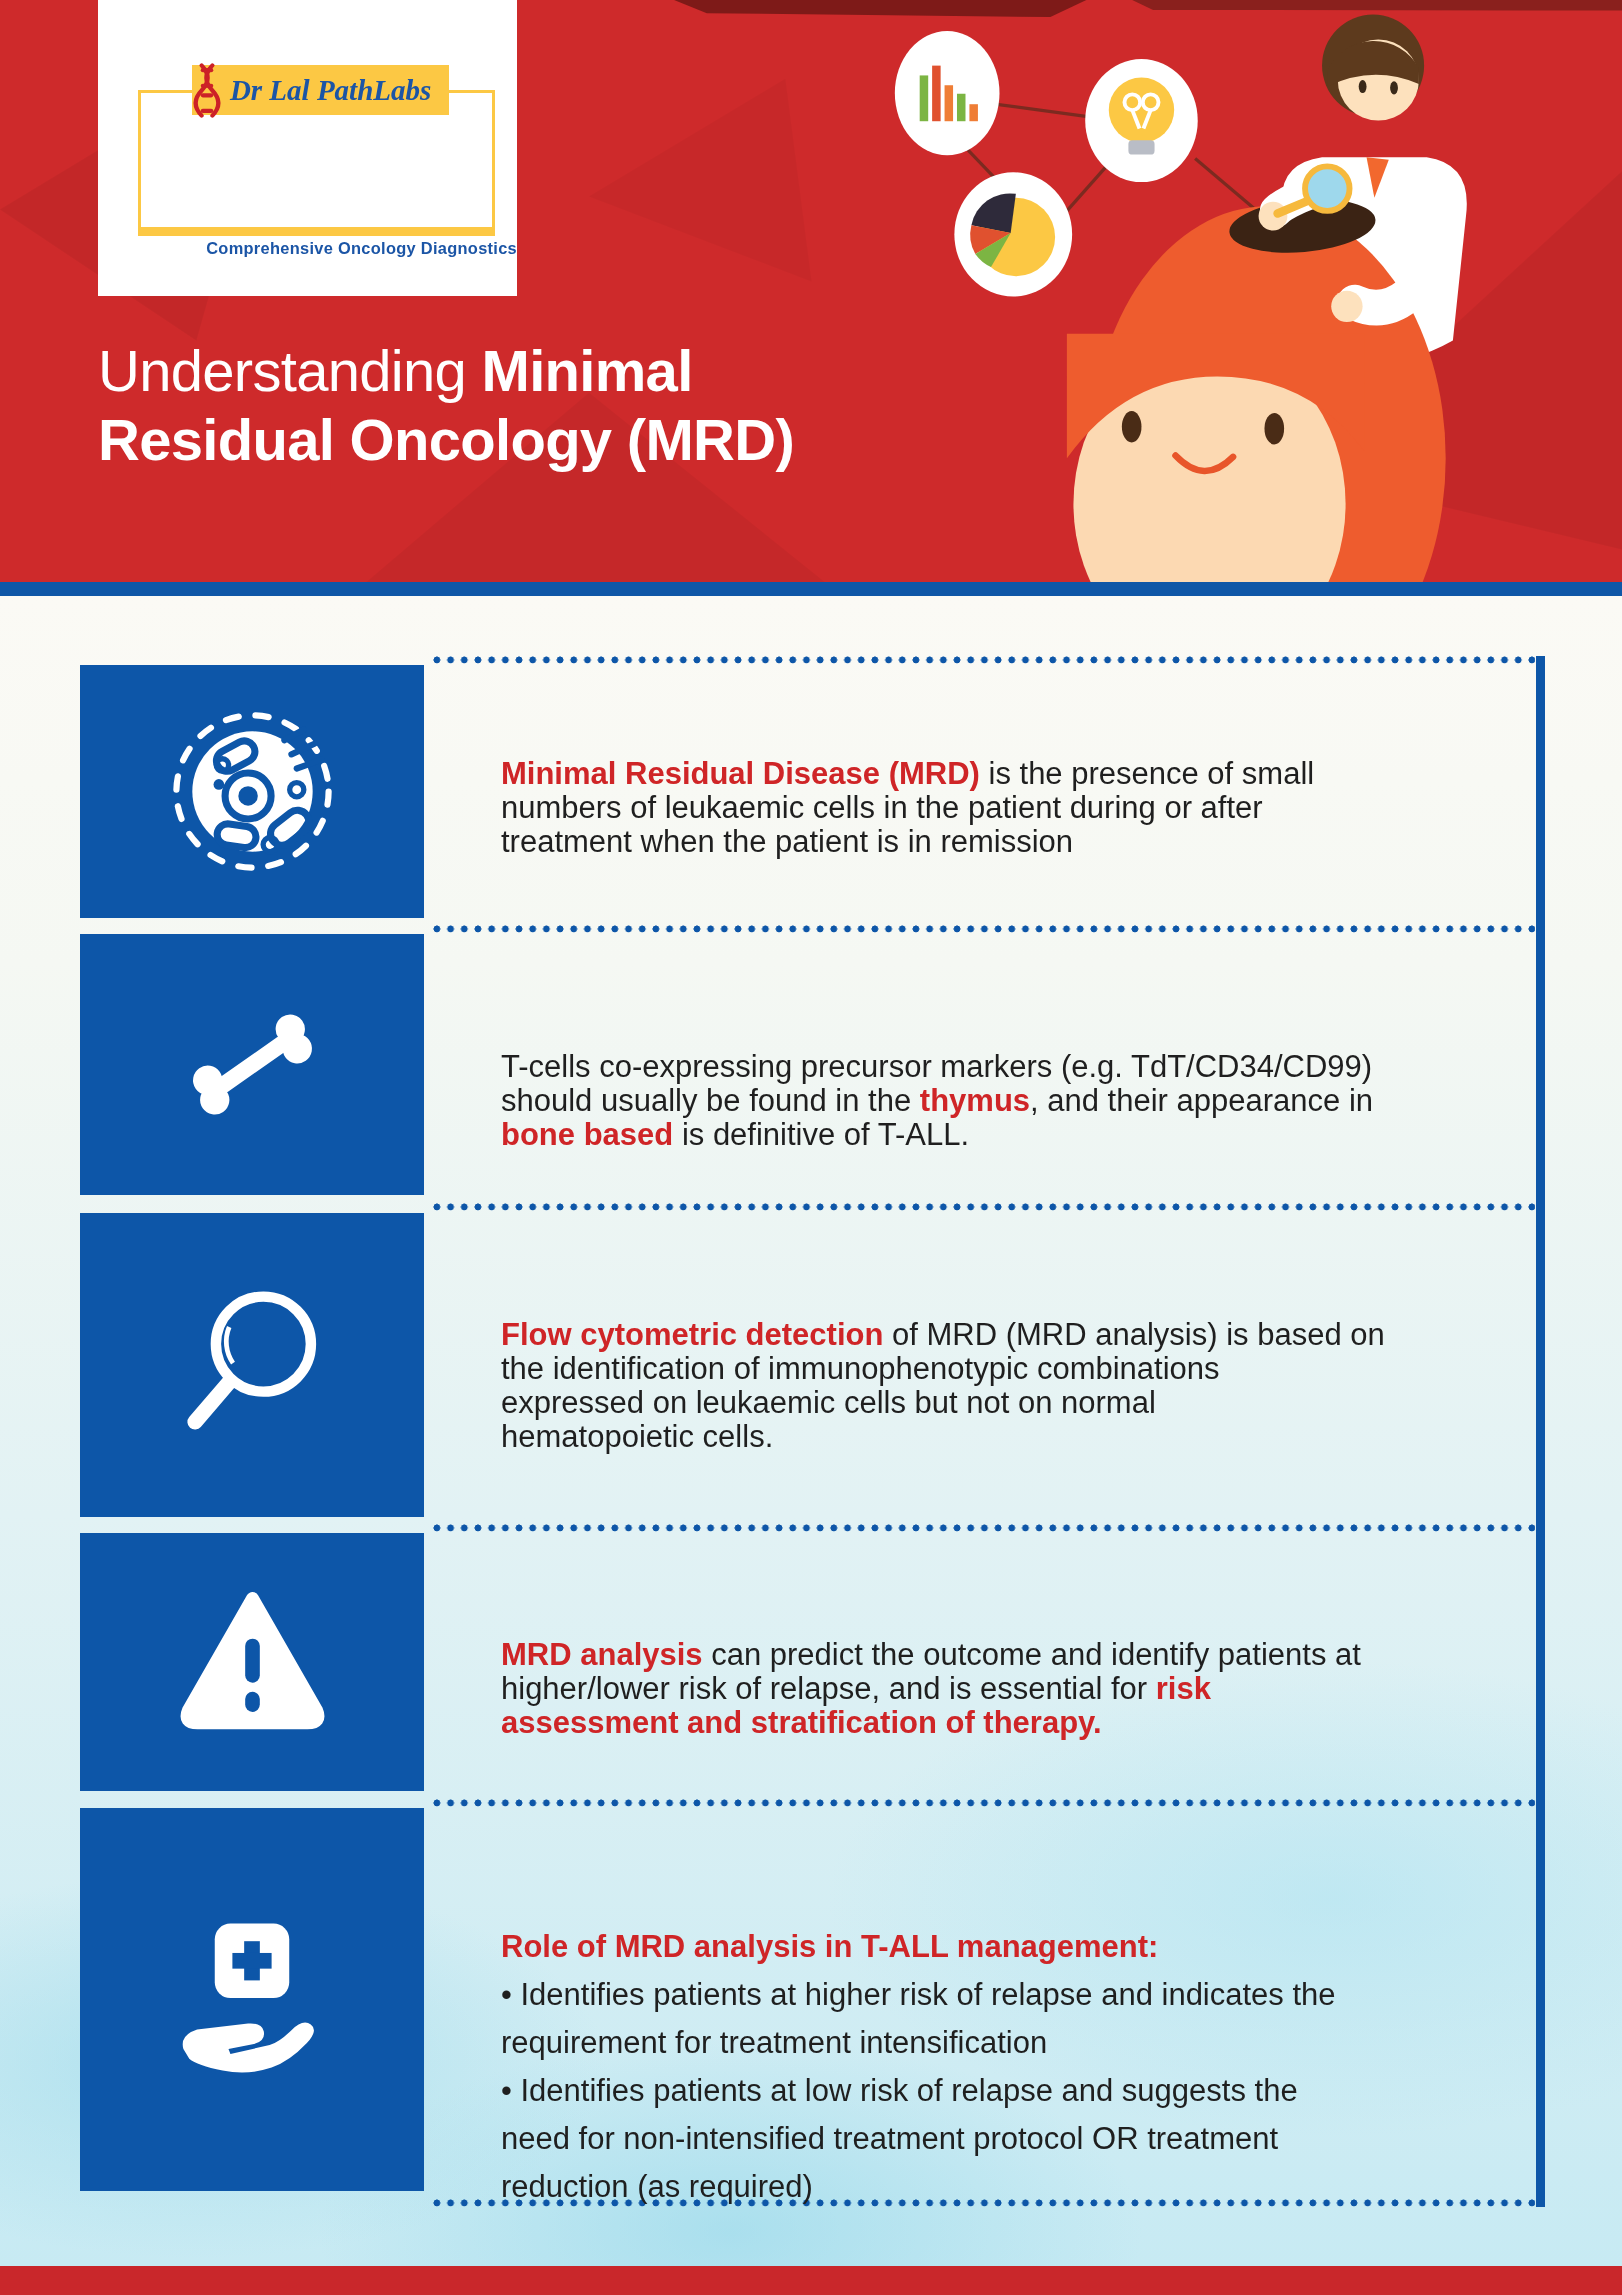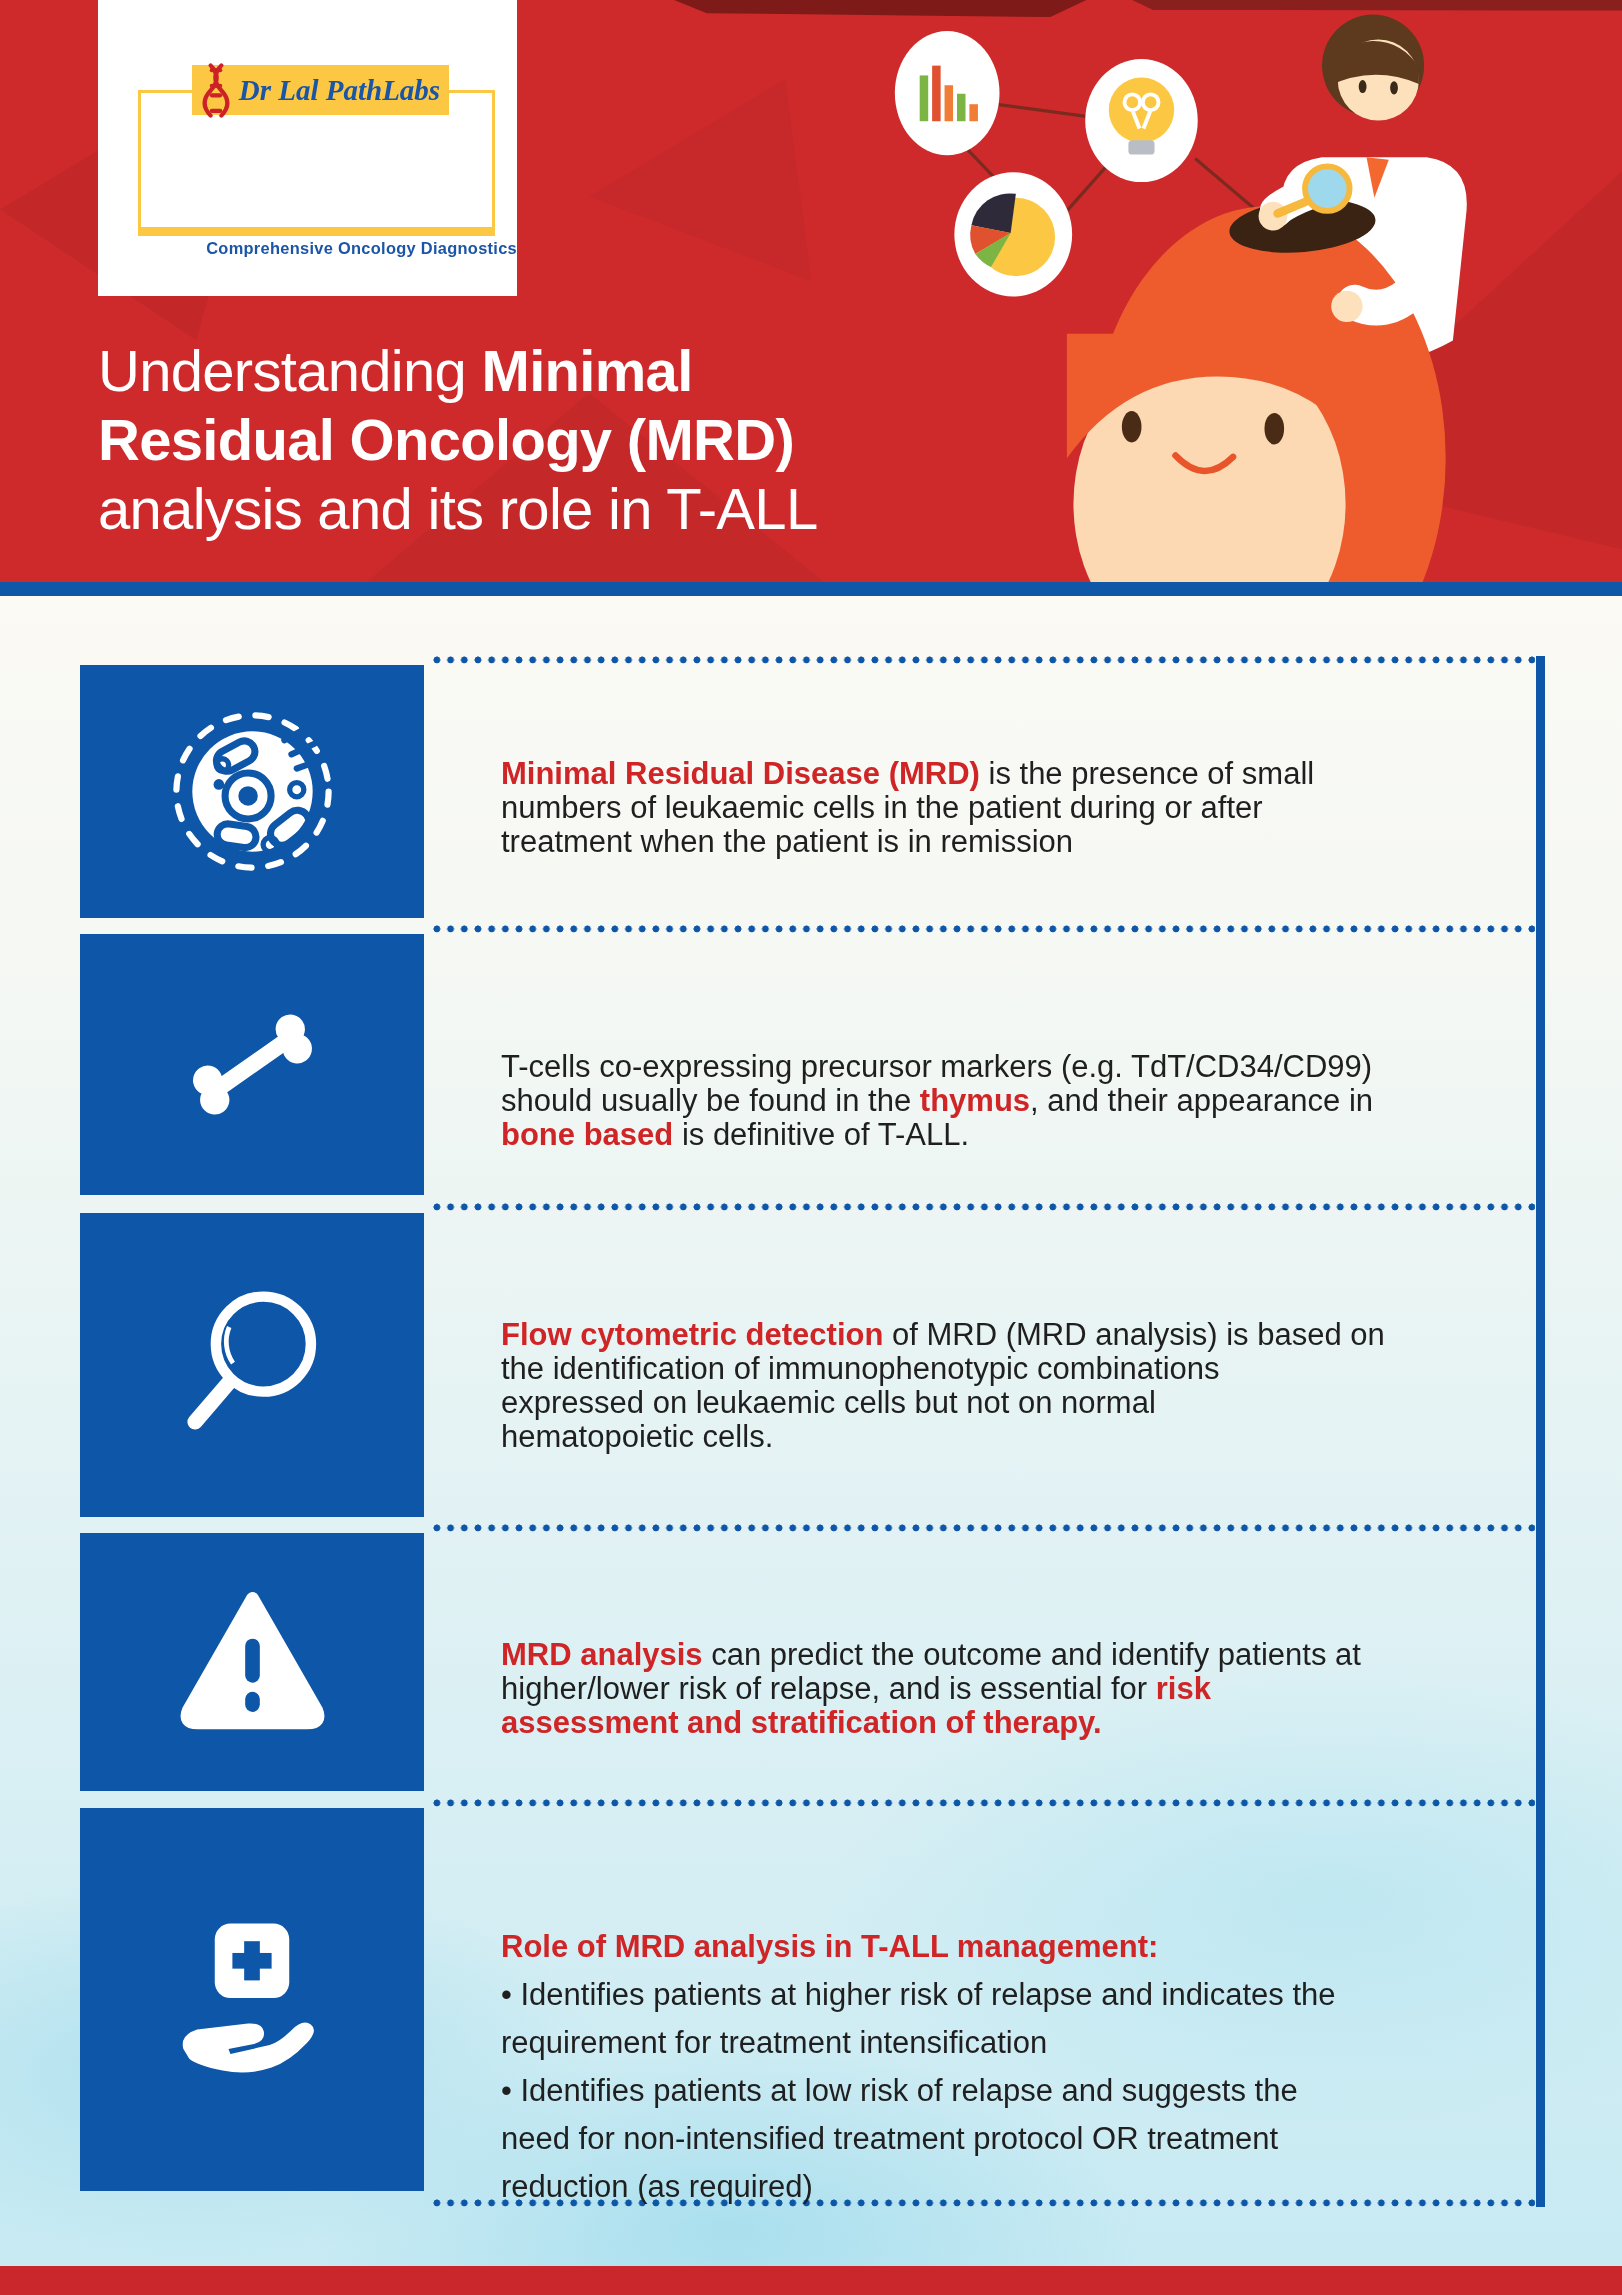--- a/index.html
+++ b/index.html
@@ -9,21 +9,21 @@
   
   .header{position:absolute;left:0;top:0;width:1623px;height:582px;background:#ce2a2b;overflow:hidden;}
   .header svg.facets{position:absolute;left:0;top:0;}
   .blue-stripe{position:absolute;left:0;top:582px;width:1623px;height:14.4px;background:#0f57a7;}
 
   
   .logo-card{position:absolute;left:98px;top:0;width:419px;height:296px;background:#ffffff;}
   .logo-frame{position:absolute;left:40px;top:90px;width:357px;height:146px;box-sizing:border-box;
               border:3.3px solid #fcc844;border-bottom-width:9.2px;}
   .logo-topband{position:absolute;left:94px;top:65px;width:257px;height:50px;background:#fcc844;
-                display:flex;align-items:center;justify-content:center;gap:7.9px;}
+                display:flex;align-items:center;gap:7.9px;}
   .logo-brand{font-family:"Liberation Serif",serif;font-style:italic;font-weight:700;
               font-size:29px;color:#1b55a6;white-space:nowrap;}
   .logo-product{position:absolute;left:0;width:100%;top:113px;text-align:center;
                 font-family:"Liberation Serif",serif;font-style:italic;font-weight:700;font-size:89px;line-height:1;}
   .onco{color:#fcc844;} .pro{color:#1a57a8;}
   .logo-tagline{position:absolute;left:0;width:100%;top:239px;text-align:right;
                 font-weight:700;font-size:16.4px;letter-spacing:0.3px;color:#1b55a6;}
 
   
   .title{position:absolute;left:98px;top:308px;color:#fff;font-size:58px;line-height:69px;
@@ -155,21 +155,20 @@
           </g>
         </svg>
         <span class="logo-brand">Dr Lal PathLabs</span>
       </div>
       <div class="logo-tagline">Comprehensive Oncology Diagnostics</div>
     </div>
 
     <div class="title">
       <div><span>Understanding </span><span class="b">Minimal</span></div>
       <div class="b">Residual Oncology (MRD)</div>
-      <div>analysis and its role in T-ALL</div>
     </div>
   </div>
 
   <div class="blue-stripe"></div>
 
   <div class="body-bg"></div>
 
   <div class="dots" style="top:656px"></div>
   <div class="dots" style="top:925px"></div>
   <div class="dots" style="top:1203px"></div>

